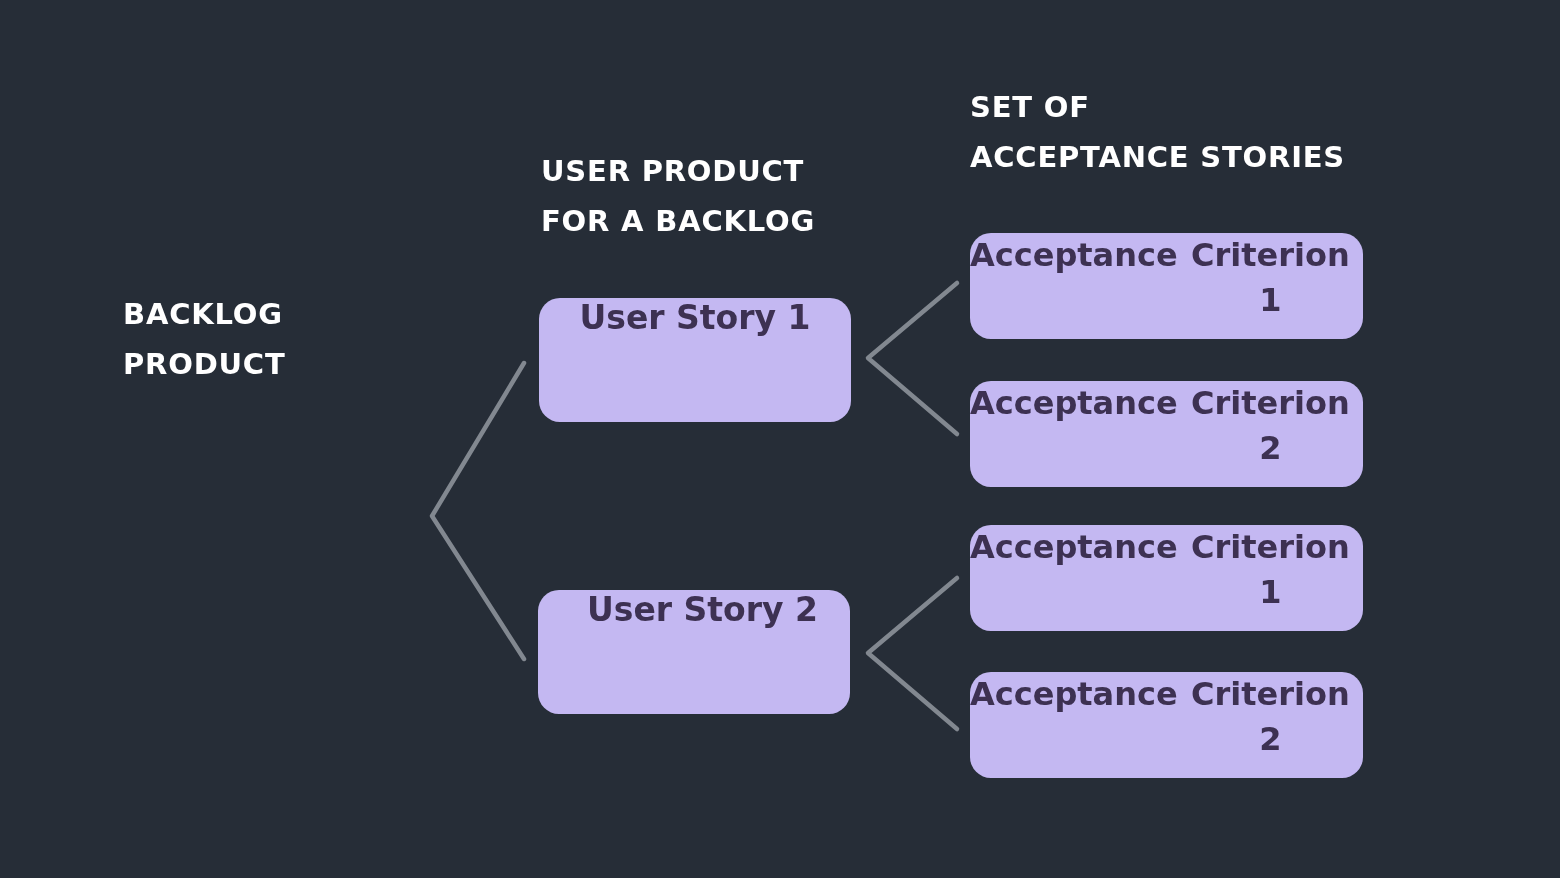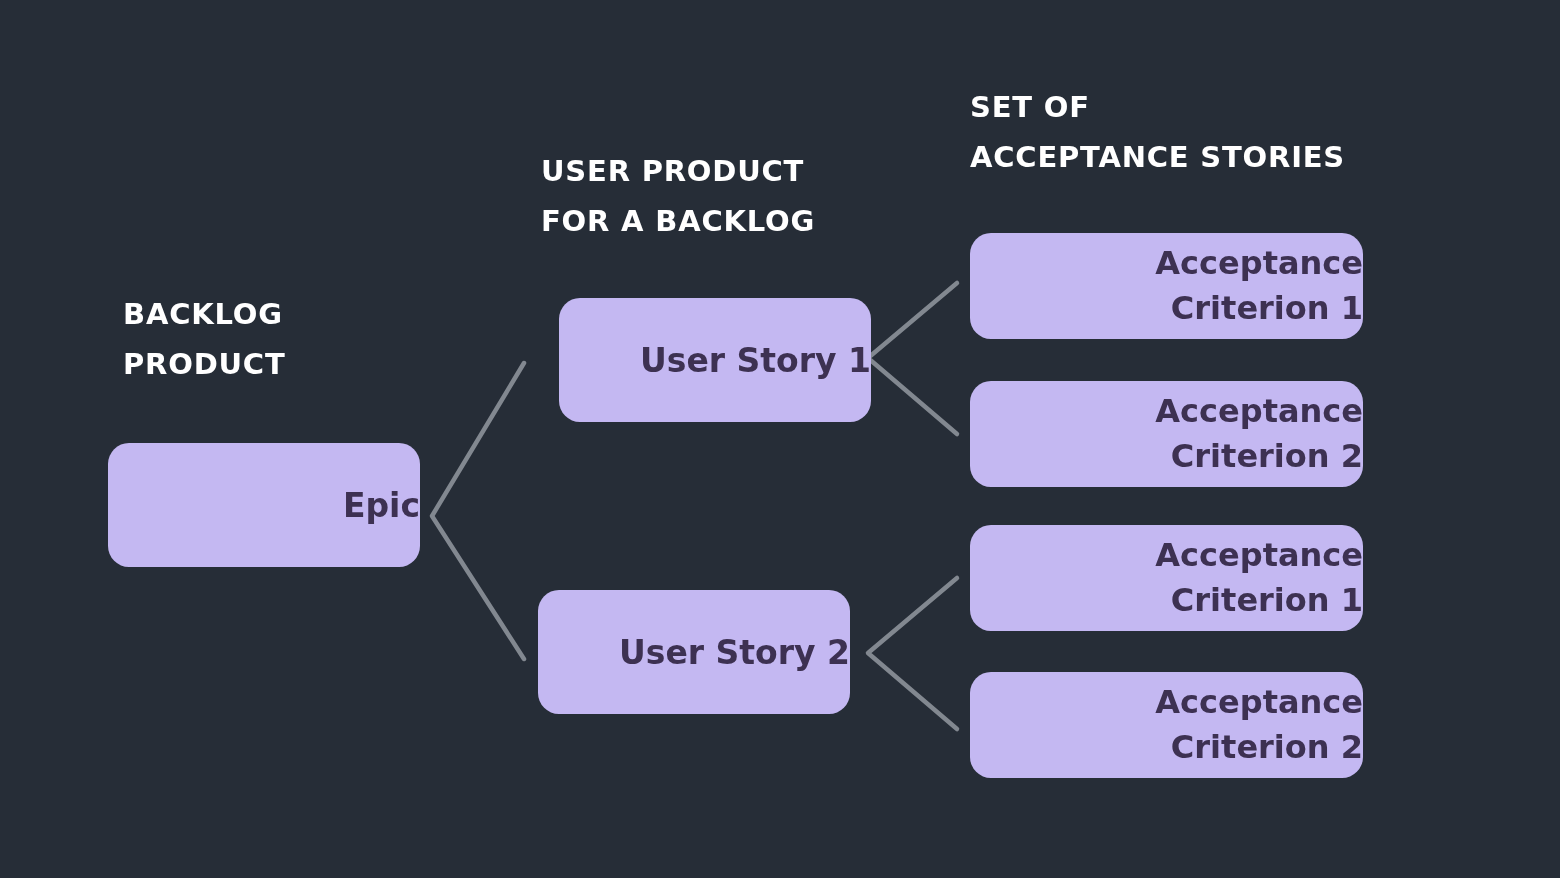--- a/index.html
+++ b/index.html
@@ -40,37 +40,36 @@
     letter-spacing:0.8px;
     white-space:nowrap;
   }
   .heading span{display:block;}
   .node{
     position:absolute;
     background:var(--node-fill);
     color:var(--node-text);
     border-radius:21px;
     display:flex;
-    flex-direction:column;
-    align-items:flex-end;
+    align-items:flex-start;
     justify-content:center;
     text-align:center;
     font-weight:700;
   }
   .node-lg{
     width:312px;height:124px;
     font-size:33px;
   }
   .node-sm{
     width:393px;height:106px;
     font-size:32px;
     line-height:45px;
   }
   #node-epic{left:108px;top:443px;}
-  #node-us1{left:559px;top:298px;}
+  #node-us1{left:539px;top:298px;}
   #node-us2{left:538px;top:590px;padding-left:17px;}
   #node-ac1a{left:970px;top:233px;}
   #node-ac1b{left:970px;top:381px;}
   #node-ac2a{left:970px;top:525px;}
   #node-ac2b{left:970px;top:672px;}
   #heading-product-backlog{left:123px;top:289px;}
   #heading-user-stories{left:541px;top:146px;}
   #heading-acceptance-criteria{left:970px;top:82px;}
 </style>
 </head>
@@ -92,23 +91,20 @@
   <div class="heading" id="heading-user-stories">
     <span>USER PRODUCT</span>
     <span>FOR A BACKLOG</span>
   </div>
 
   <div class="heading" id="heading-acceptance-criteria">
     <span>SET OF</span>
     <span>ACCEPTANCE STORIES</span>
   </div>
 
-  <div class="node node-lg" id="node-epic">
-    <span>Epic</span>
-  </div>
 
   <div class="node node-lg" id="node-us1">
     <span>User Story 1</span>
   </div>
 
   <div class="node node-lg" id="node-us2">
     <span>User Story 2</span>
   </div>
 
   <div class="node node-sm" id="node-ac1a">

